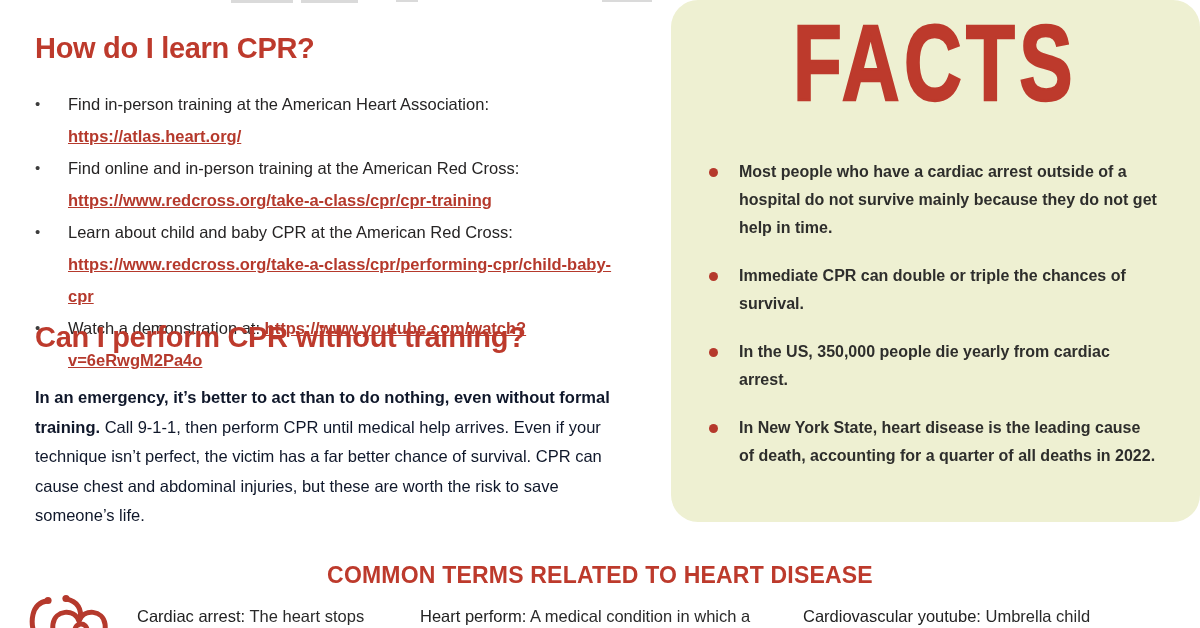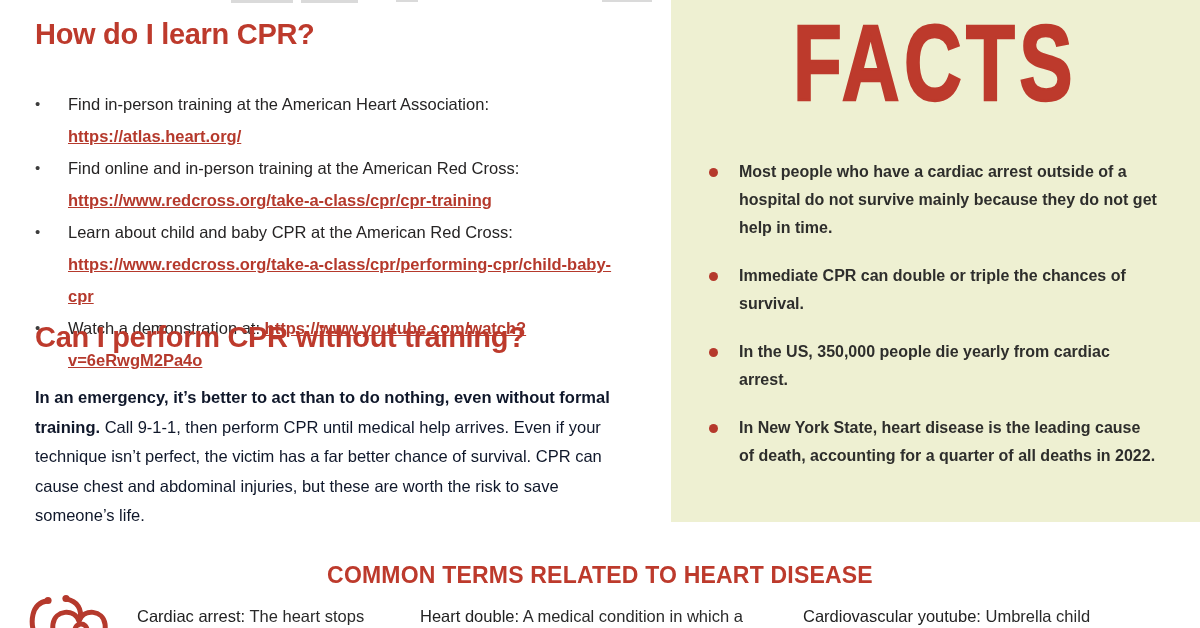--- a/index.html
+++ b/index.html
@@ -14,21 +14,21 @@
   .r1 { left:231px; width:62px; }
   .r2 { left:301px; width:57px; }
   .r3 { left:396px; width:22px; height:2px; }
   .r4 { left:602px; width:50px; height:2px; }
 
   
   .section-title {
     position:absolute; left:35px; font-size:29px; font-weight:bold;
     color:#bd3a2c; letter-spacing:-0.3px;
   }
-  .learn-title { top:18px; }
+  .learn-title { top:32px; }
   .perform-title { top:321px; }
 
   .learn-list {
     position:absolute; left:35px; top:88px; width:596px;
     list-style:none; font-size:16.5px; line-height:32px;
   }
   .learn-list li { display:flex; }
   .bullet-col {
     width:33px; flex:0 0 33px; color:#3d3d3d; font-size:15px;
   }
@@ -41,20 +41,21 @@
   .perform-body {
     position:absolute; left:35px; top:383px; width:590px;
     font-size:16.5px; line-height:29.5px; color:#0f172a;
   }
   .lead-bold { font-weight:bold; }
 
   
   .facts-panel {
     position:absolute; left:671px; top:0; width:529px; height:522px;
     background:#eef0d2;
+    border-radius:27px;
   }
   .facts-title-wrap { text-align:center; margin-top:6px; height:120px; }
   .facts-title {
     display:inline-block; font-size:108px; font-weight:bold; line-height:1.05;
     color:#bd3a2c; letter-spacing:6px;
     transform:scaleX(0.74); transform-origin:center top;
     -webkit-text-stroke:2.5px #bd3a2c;
   }
   .facts-list {
     position:absolute; left:38px; top:158px; width:478px; list-style:none;
@@ -170,17 +171,17 @@
         <circle cx="40" cy="6.5" r="3.6" fill="#b5392c" stroke="none"></circle>
         <path d="M 40 7 C 52 9 56 18 54 27"></path>
         <path d="M 53 29 C 48 16 29 18 27 32 C 25 45 36 55 53 66 C 70 55 81 45 79 32 C 77 18 58 16 53 29 Z"></path>
         <circle cx="55" cy="38" r="6"></circle>
       </g>
     </svg>
   </div>
 
   <div class="terms-row">
     <div class="term-col term-col-1"><span class="term-name">Cardiac arrest:</span><span> The heart stops</span></div>
-    <div class="term-col term-col-2"><span class="term-name">Heart double:</span><span> A medical condition in which a</span></div>
+    <div class="term-col term-col-2"><span class="term-name">Heart perform:</span><span> A medical condition in which a</span></div>
     <div class="term-col term-col-3"><span class="term-name">Cardiovascular youtube:</span><span> Umbrella child</span></div>
   </div>
 
 </div>
 
 </body></html>

